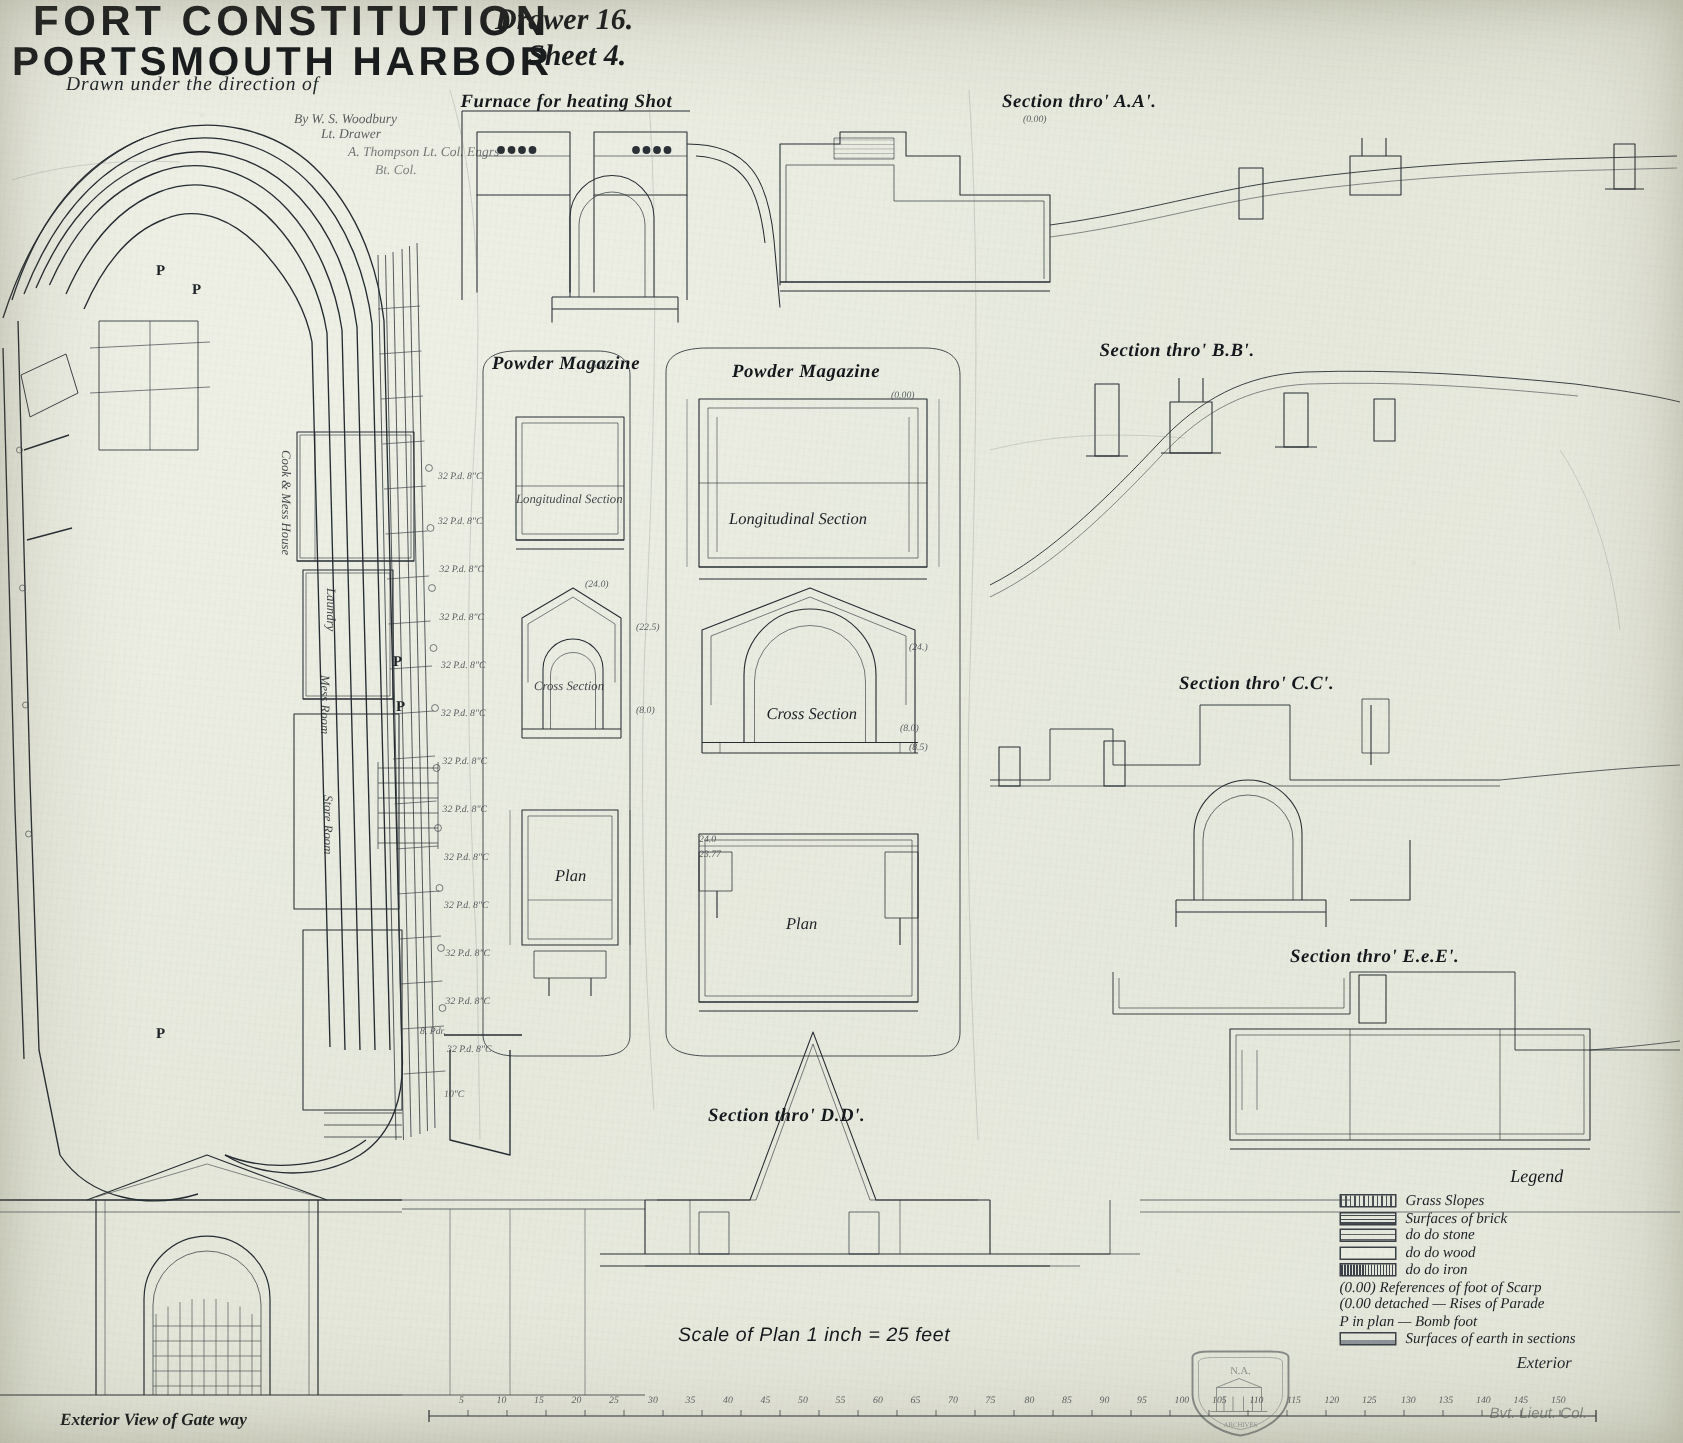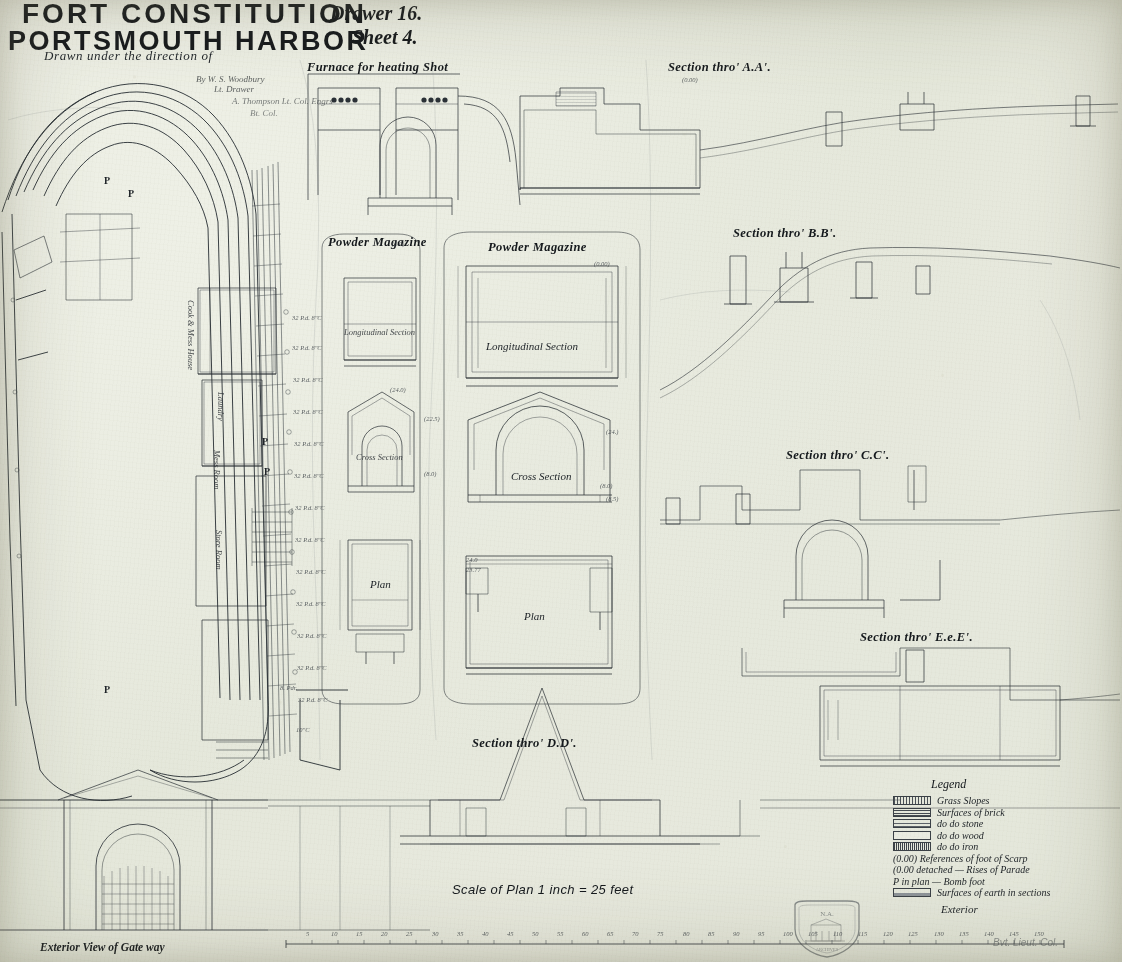--- a/index.html
+++ b/index.html
@@ -57,21 +57,21 @@
   .lbl{position:absolute;font-family:"Liberation Serif",serif;font-style:italic;
        font-size:11px;white-space:nowrap;color:#1c2126;}
   .lbl-sm{position:absolute;font-family:"Liberation Serif",serif;font-style:italic;
        font-size:8.5px;white-space:nowrap;color:#262b30;opacity:.85;}
   .dim{position:absolute;font-family:"Liberation Serif",serif;font-style:italic;
        font-size:6.5px;white-space:nowrap;color:#343a40;opacity:.8;}
   .pmark{position:absolute;font-family:"Liberation Serif",serif;font-weight:bold;
        font-size:10px;color:#1c2126;}
 
   
-  #legend{position:absolute;left:893px;top:777px;width:225px;}
+  #legend{position:absolute;left:893px;top:777px;width:225px;text-align:center;}
   #legend .ltitle{font-family:"Liberation Serif",serif;font-style:italic;font-size:12px;
       margin-left:38px;margin-bottom:3px;color:#14181c;}
   #legend .lrow{display:flex;align-items:center;height:11.5px;}
   #legend .sw{width:36px;height:7px;margin-right:6px;flex:0 0 36px;
       border:1px solid #3a4046;background:#e9ebe0;}
   #legend .sw.grass{background:
       repeating-linear-gradient(90deg,#4a5056 0 1px,transparent 1px 3px);}
   #legend .sw.brick{background:
       repeating-linear-gradient(0deg,#444a50 0 1px,transparent 1px 2.5px);}
   #legend .sw.stone{background:

